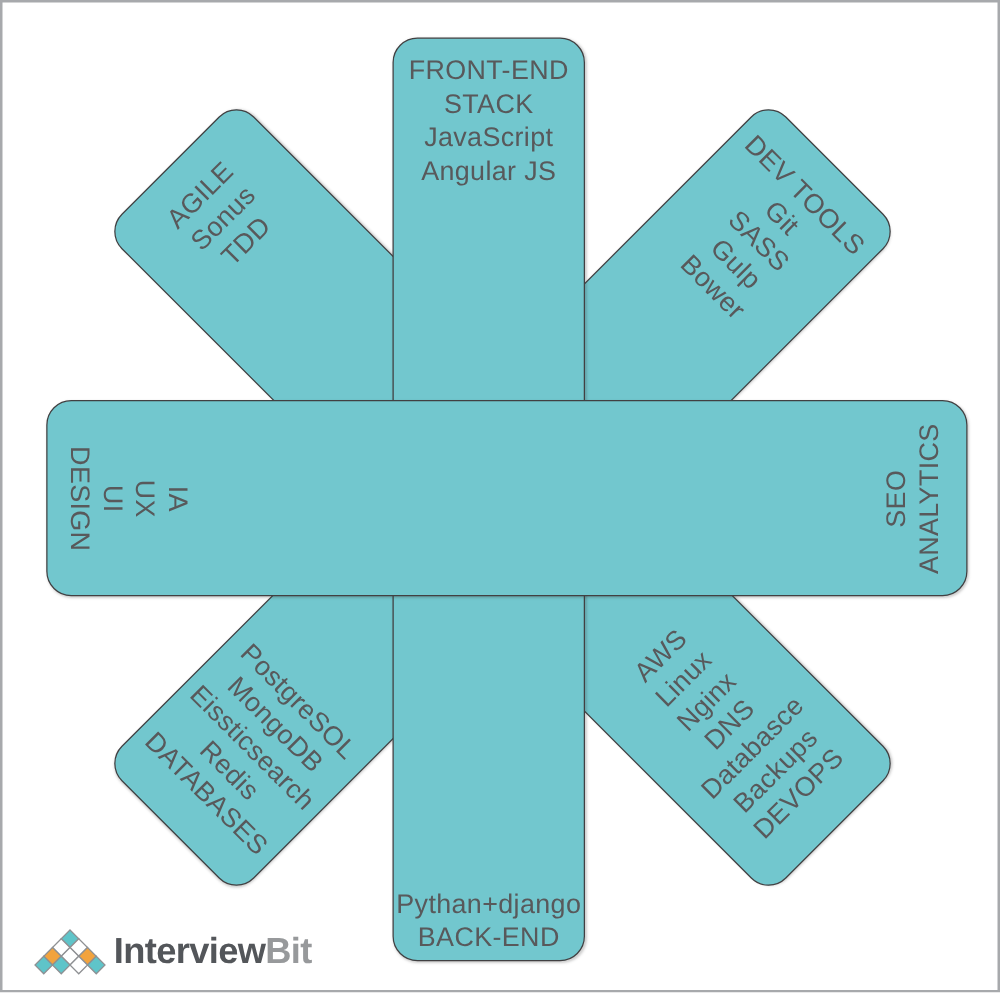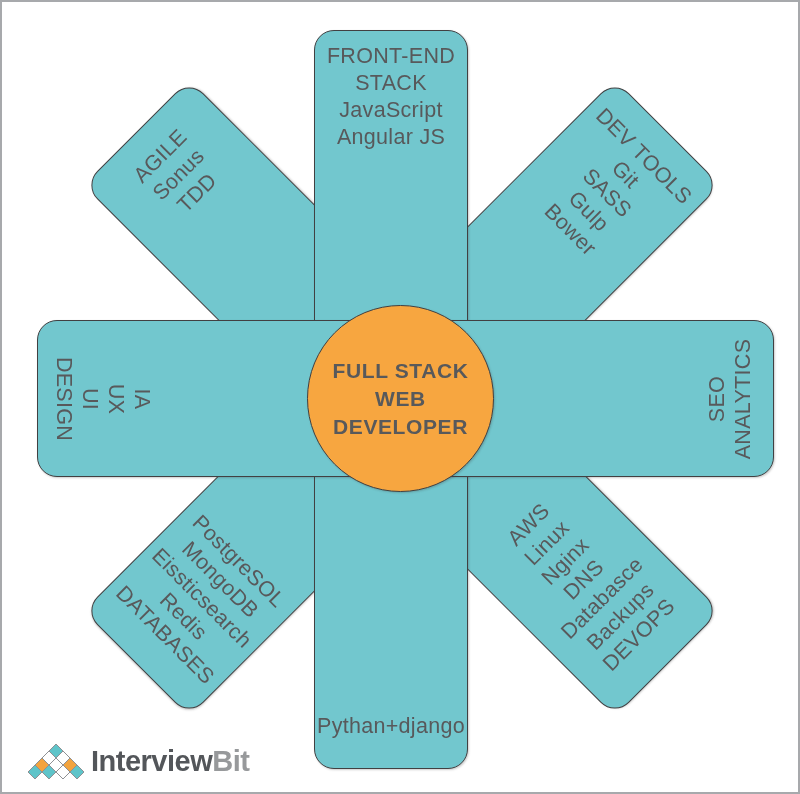--- a/index.html
+++ b/index.html
@@ -19,21 +19,21 @@
   .bar-d1{transform:rotate(-45deg);}
   .bar-d2{transform:rotate(45deg);}
   .bar-v{left:312px;top:28px;width:154px;height:739px;z-index:2;}
   .bar-h{left:35px;top:318px;width:737px;height:157px;z-index:3;flex-direction:row;}
   .armtext{
     width:100%;text-align:center;color:var(--text,#58595b);
     font-size:21.5px;line-height:26px;letter-spacing:.3px;white-space:nowrap;
   }
   .bar-v .armtext{line-height:27px;}
   .pad-top-v{padding-top:12px;}
-  .pad-bot-v{padding-bottom:28px;}
+  .pad-bot-v{padding-bottom:4px;}
   .pad-top-d{padding-top:20px;}
   .pad-bot-d{padding-bottom:27px;}
   .htext{position:absolute;width:auto;}
   .htext-left{left:65px;top:78px;transform:translate(-50%,-50%) rotate(90deg);}
   .htext-right{left:692px;top:78px;transform:translate(-50%,-50%) rotate(-90deg);}
   .circle{
     position:absolute;left:305px;top:303px;width:187px;height:187px;border-radius:50%;
     background:var(--circle-fill,#f7a640);border:1.6px solid var(--arm-border,#414042);
     box-sizing:border-box;z-index:4;
     display:flex;align-items:center;justify-content:center;
@@ -92,43 +92,37 @@
 
   <div class="bar bar-v">
     <div class="armtext pad-top-v">
         <div>FRONT-END</div>
         <div>STACK</div>
         <div>JavaScript</div>
         <div>Angular JS</div>
       </div>
     <div class="armtext pad-bot-v">
         <div>Pythan+django</div>
+        <div>BACK-END</div>
       </div>
   </div>
 
   <div class="bar bar-h">
     <div class="armtext htext htext-left">
         <div>IA</div>
         <div>UX</div>
         <div>UI</div>
         <div>DESIGN</div>
       </div>
     <div class="armtext htext htext-right">
         <div>SEO</div>
         <div>ANALYTICS</div>
       </div>
   </div>
 
-  <div class="circle">
-    <div class="circle-text">
-        <div>FULL STACK</div>
-        <div>WEB</div>
-        <div>DEVELOPER</div>
-      </div>
-  </div>
 
   <div class="logo">
     <svg class="logo-mark" id="logo-mark" width="58" height="38" viewBox="0 0 58 38">
         <polygon points="29,1 36,8 29,15 22,8" fill="#5fc4c9" stroke="#8e9093" stroke-width="1"></polygon>
         <polygon points="22,8 29,15 22,22 15,15" fill="#ffffff" stroke="#8e9093" stroke-width="1"></polygon>
         <polygon points="36,8 43,15 36,22 29,15" fill="#ffffff" stroke="#8e9093" stroke-width="1"></polygon>
         <polygon points="15,15 22,22 15,29 8,22" fill="#f2a33e" stroke="#8e9093" stroke-width="1"></polygon>
         <polygon points="29,15 36,22 29,29 22,22" fill="#ffffff" stroke="#8e9093" stroke-width="1"></polygon>
         <polygon points="43,15 50,22 43,29 36,22" fill="#f2a33e" stroke="#8e9093" stroke-width="1"></polygon>
         <polygon points="8,22 15,29 8,36 1,29" fill="#5fc4c9" stroke="#8e9093" stroke-width="1"></polygon>

